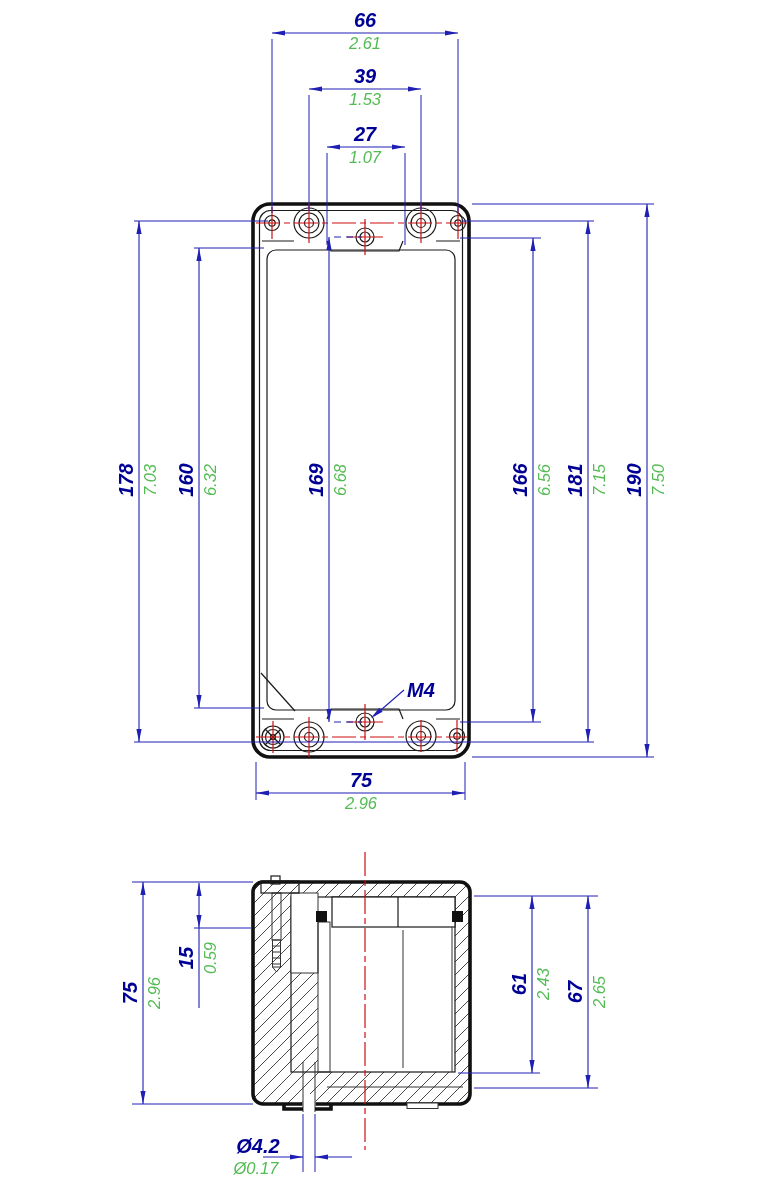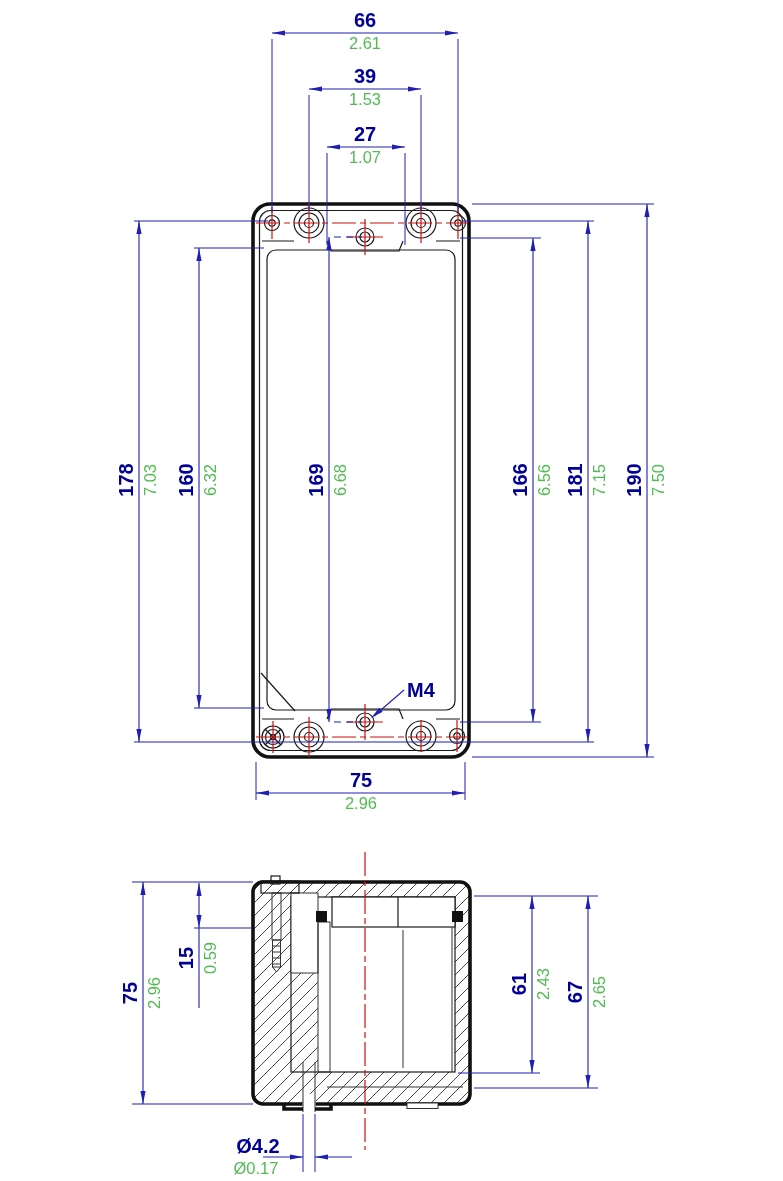--- a/index.html
+++ b/index.html
@@ -1,16 +1,16 @@
 <!DOCTYPE html>
 <html><head>
 <meta charset="utf-8">
 <style>
   html,body{margin:0;padding:0;background:#ffffff;}
-  .stage{width:783px;height:1181px;background:#ffffff;position:relative;font-family:"Liberation Sans",sans-serif;}
+  .stage{width:783px;height:1181px;background:#ffffff;position:relative;font-family:"Liberation Sans",sans-serif;font-style:italic;}
   svg{display:block;}
   .tmm{font-family:"Liberation Sans",sans-serif;font-size:20px;font-weight:700;fill:#000095;}
   .tin{font-family:"Liberation Sans",sans-serif;font-size:16.5px;font-weight:400;fill:#53bb53;}
   .dl{stroke:#1f1fb4;stroke-width:1.1;fill:none;}
   .el{stroke:#1f1fb4;stroke-width:1;fill:none;}
   .dash{stroke-dasharray:7 5;}
   .red{stroke:#cc1111;stroke-width:1.2;fill:none;}
   .redc{stroke:#cc1111;stroke-width:1.2;fill:none;stroke-dasharray:24 4 6 4;}
   .thick{stroke:#111111;stroke-width:3.6;fill:none;}
   .thin{stroke:#1a1a1a;stroke-width:1.2;fill:none;}

